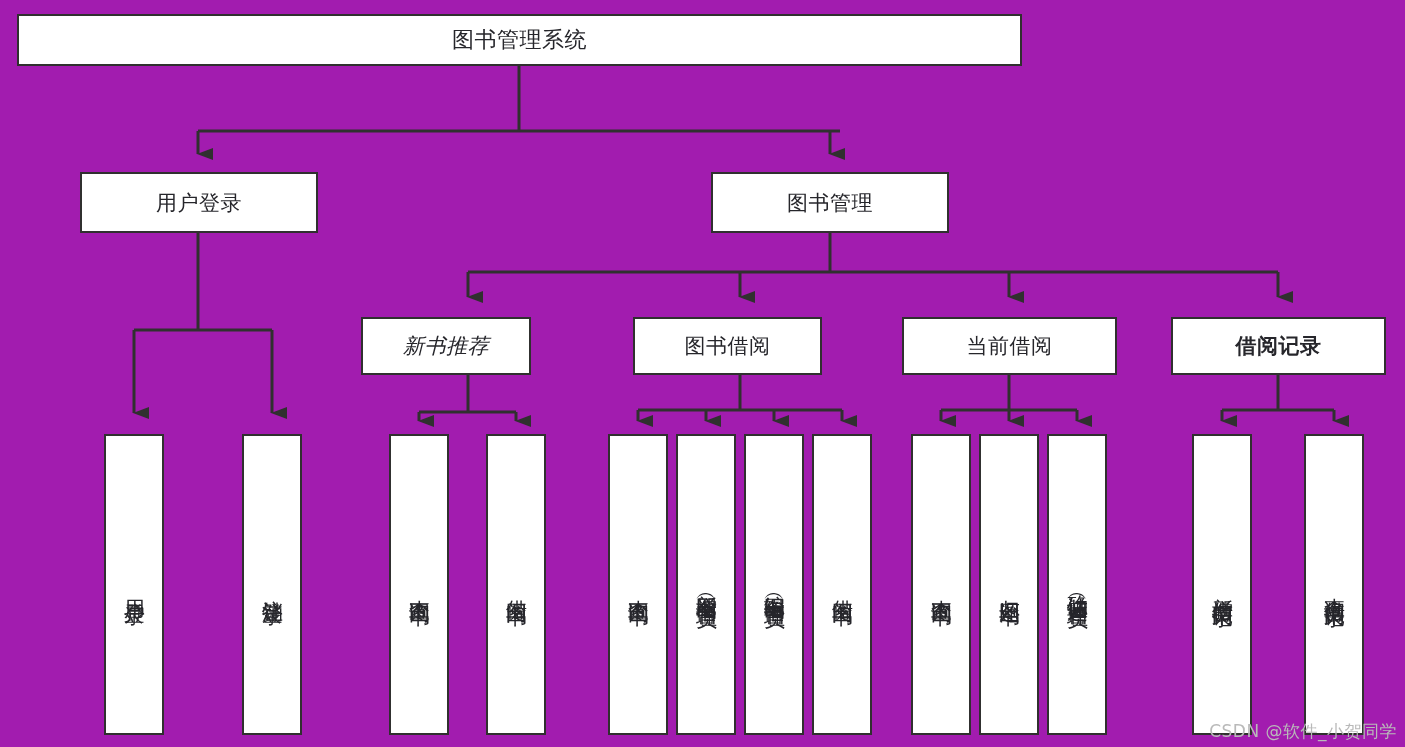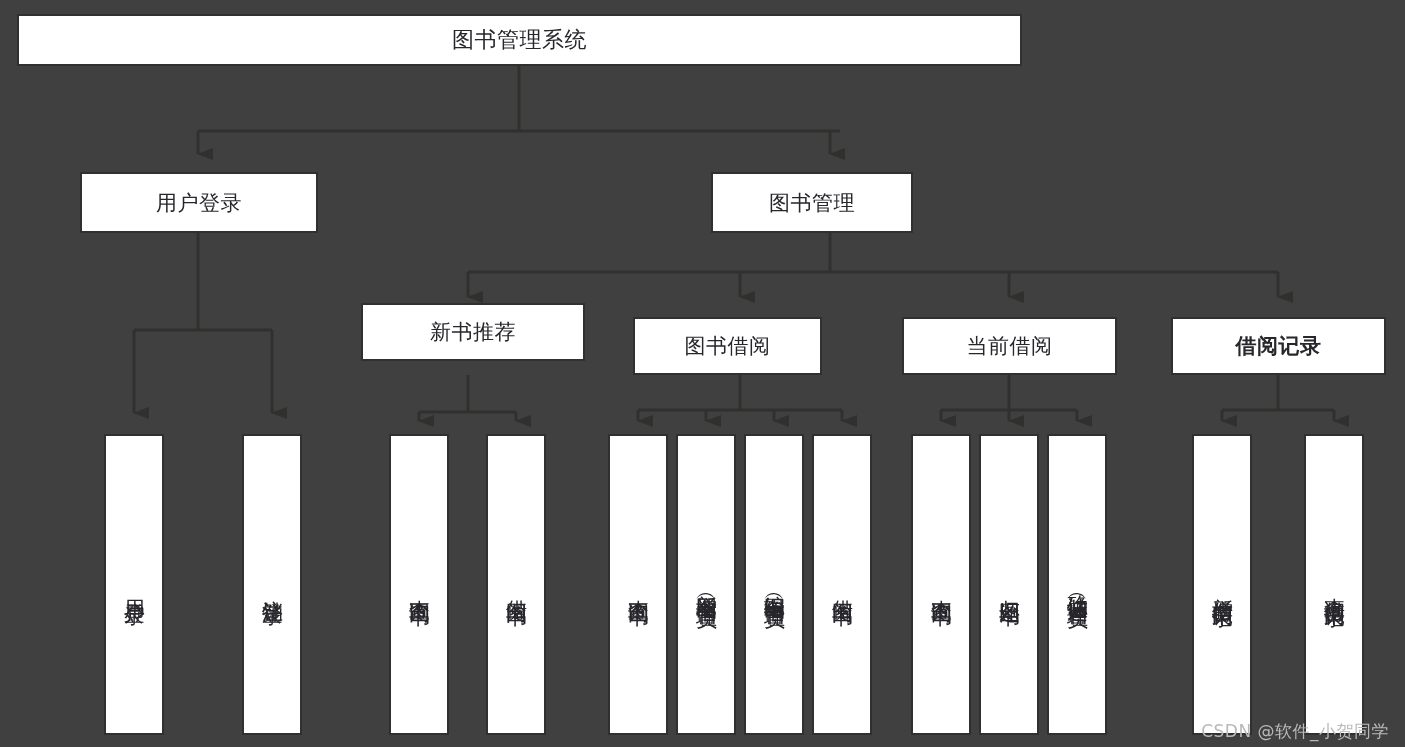--- a/index.html
+++ b/index.html
@@ -8,21 +8,21 @@
     padding: 0;
     background: #ffffff;
   }
   body {
     font-family: "DejaVu Sans", "Liberation Sans", sans-serif;
   }
   #canvas {
     position: relative;
     width: 1405px;
     height: 747px;
-    background: #404040;
+    background: #a21caf;
     overflow: hidden;
   }
   #diagram-svg {
     position: absolute;
     left: 0;
     top: 0;
     width: 1405px;
     height: 747px;
   }
   .node {
@@ -50,21 +50,21 @@
     white-space: nowrap;
     text-align: center;
   }
   .node-leaf {
     align-items: center;
     justify-content: center;
     padding-top: 4px;
   }
   #watermark {
     position: absolute;
-    right: 16px;
+    right: 8px;
     bottom: 4px;
     font-size: 17px;
     color: #b9b9b9;
     white-space: nowrap;
     letter-spacing: 0.5px;
     pointer-events: none;
   }
 </style>
 </head>
 <body>
@@ -121,25 +121,25 @@
     </g>
   </svg>
 
   <div class="node node-root" style="left:17px; top:14px; width:1005px; height:52px;">
     <span class="node-h">图书管理系统</span>
   </div>
 
   <div class="node" style="left:80px; top:172px; width:238px; height:61px;">
     <span class="node-h">用户登录</span>
   </div>
-  <div class="node" style="left:711px; top:172px; width:202px; height:61px;">
+  <div class="node" style="left:711px; top:172px; width:238px; height:61px;">
     <span class="node-h">图书管理</span>
   </div>
 
-  <div class="node" style="left:361px; top:303px; width:224px; height:58px;">
+  <div class="node" style="left:361px; top:317px; width:170px; height:58px;font-style:italic;">
     <span class="node-h">新书推荐</span>
   </div>
   <div class="node" style="left:633px; top:317px; width:189px; height:58px;">
     <span class="node-h">图书借阅</span>
   </div>
   <div class="node" style="left:902px; top:317px; width:215px; height:58px;">
     <span class="node-h">当前借阅</span>
   </div>
   <div class="node" style="left:1171px; top:317px; width:215px; height:58px;font-weight:bold;">
     <span class="node-h">借阅记录</span>

